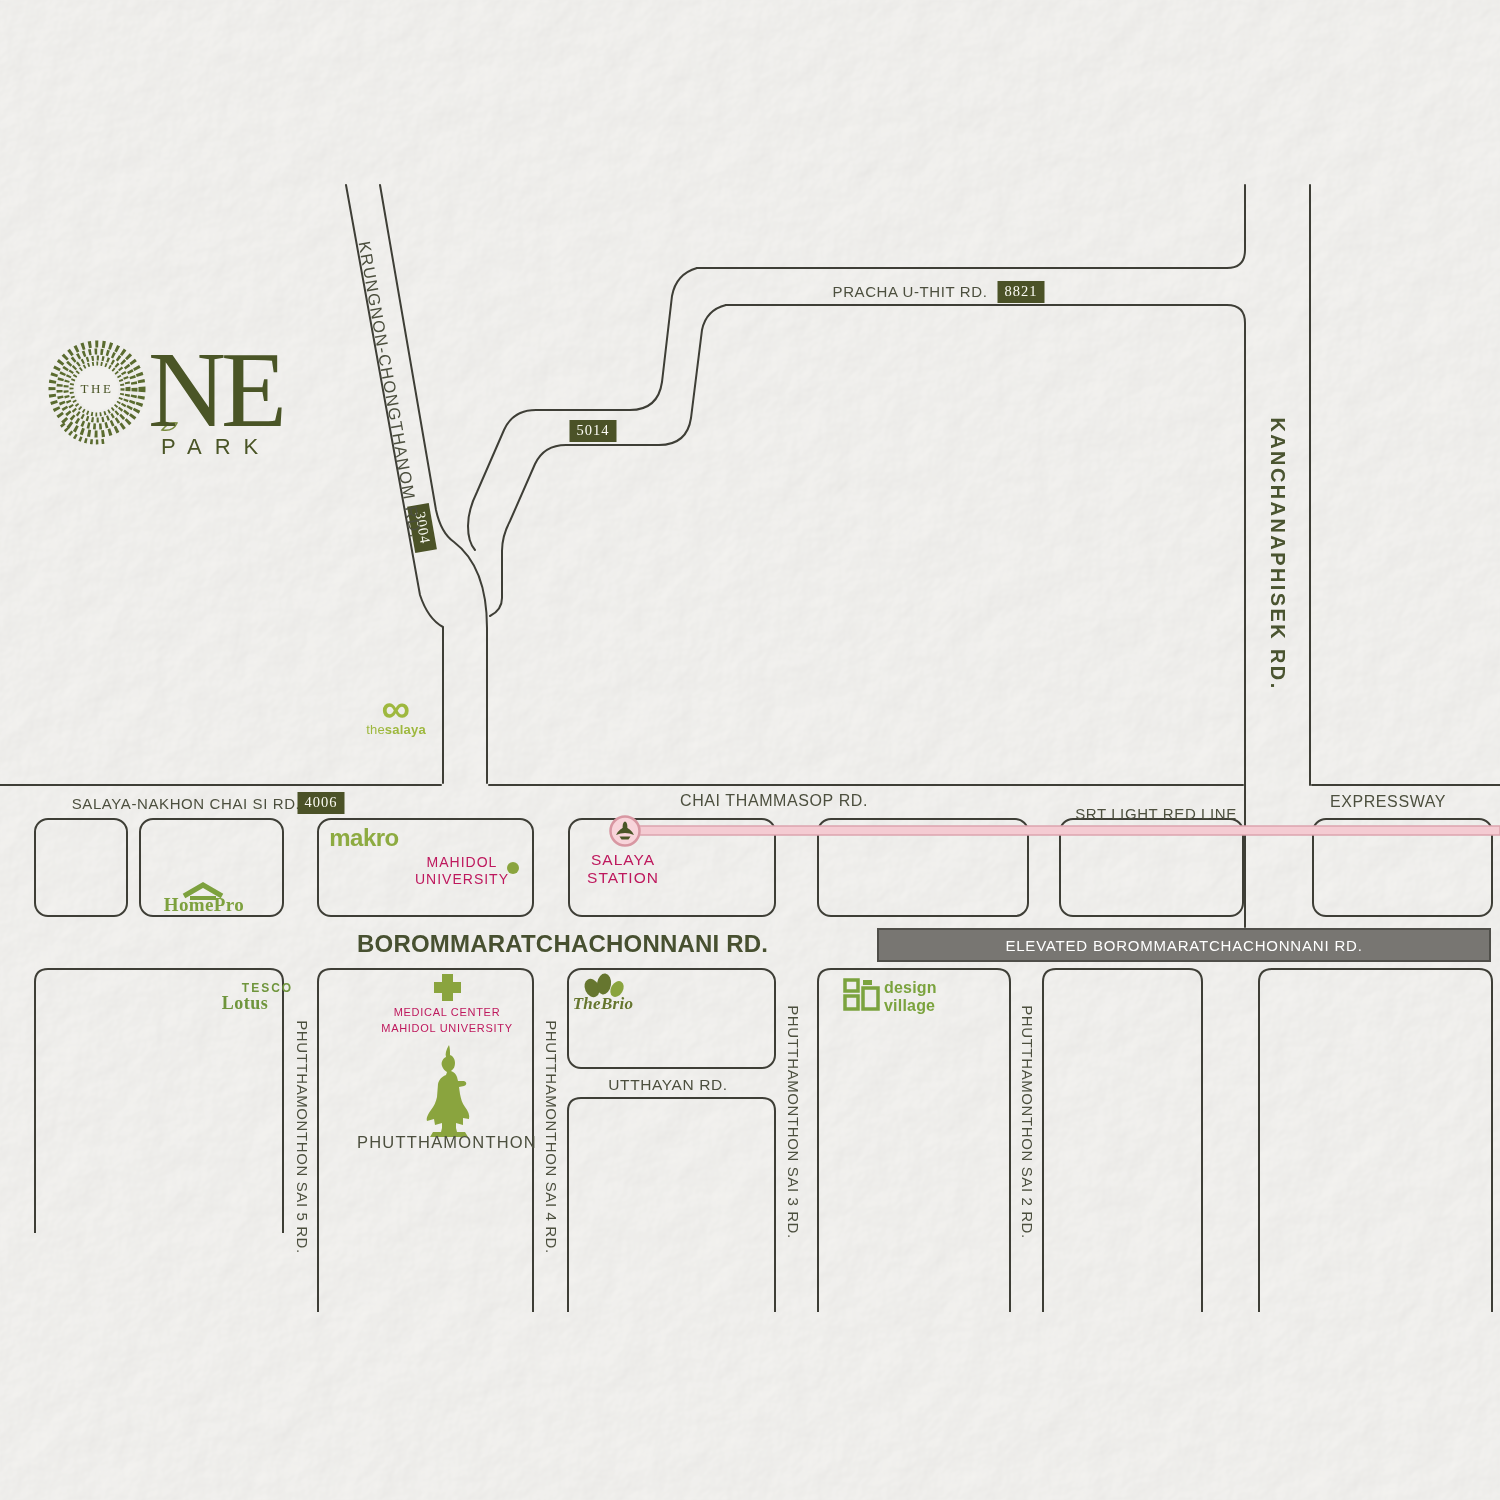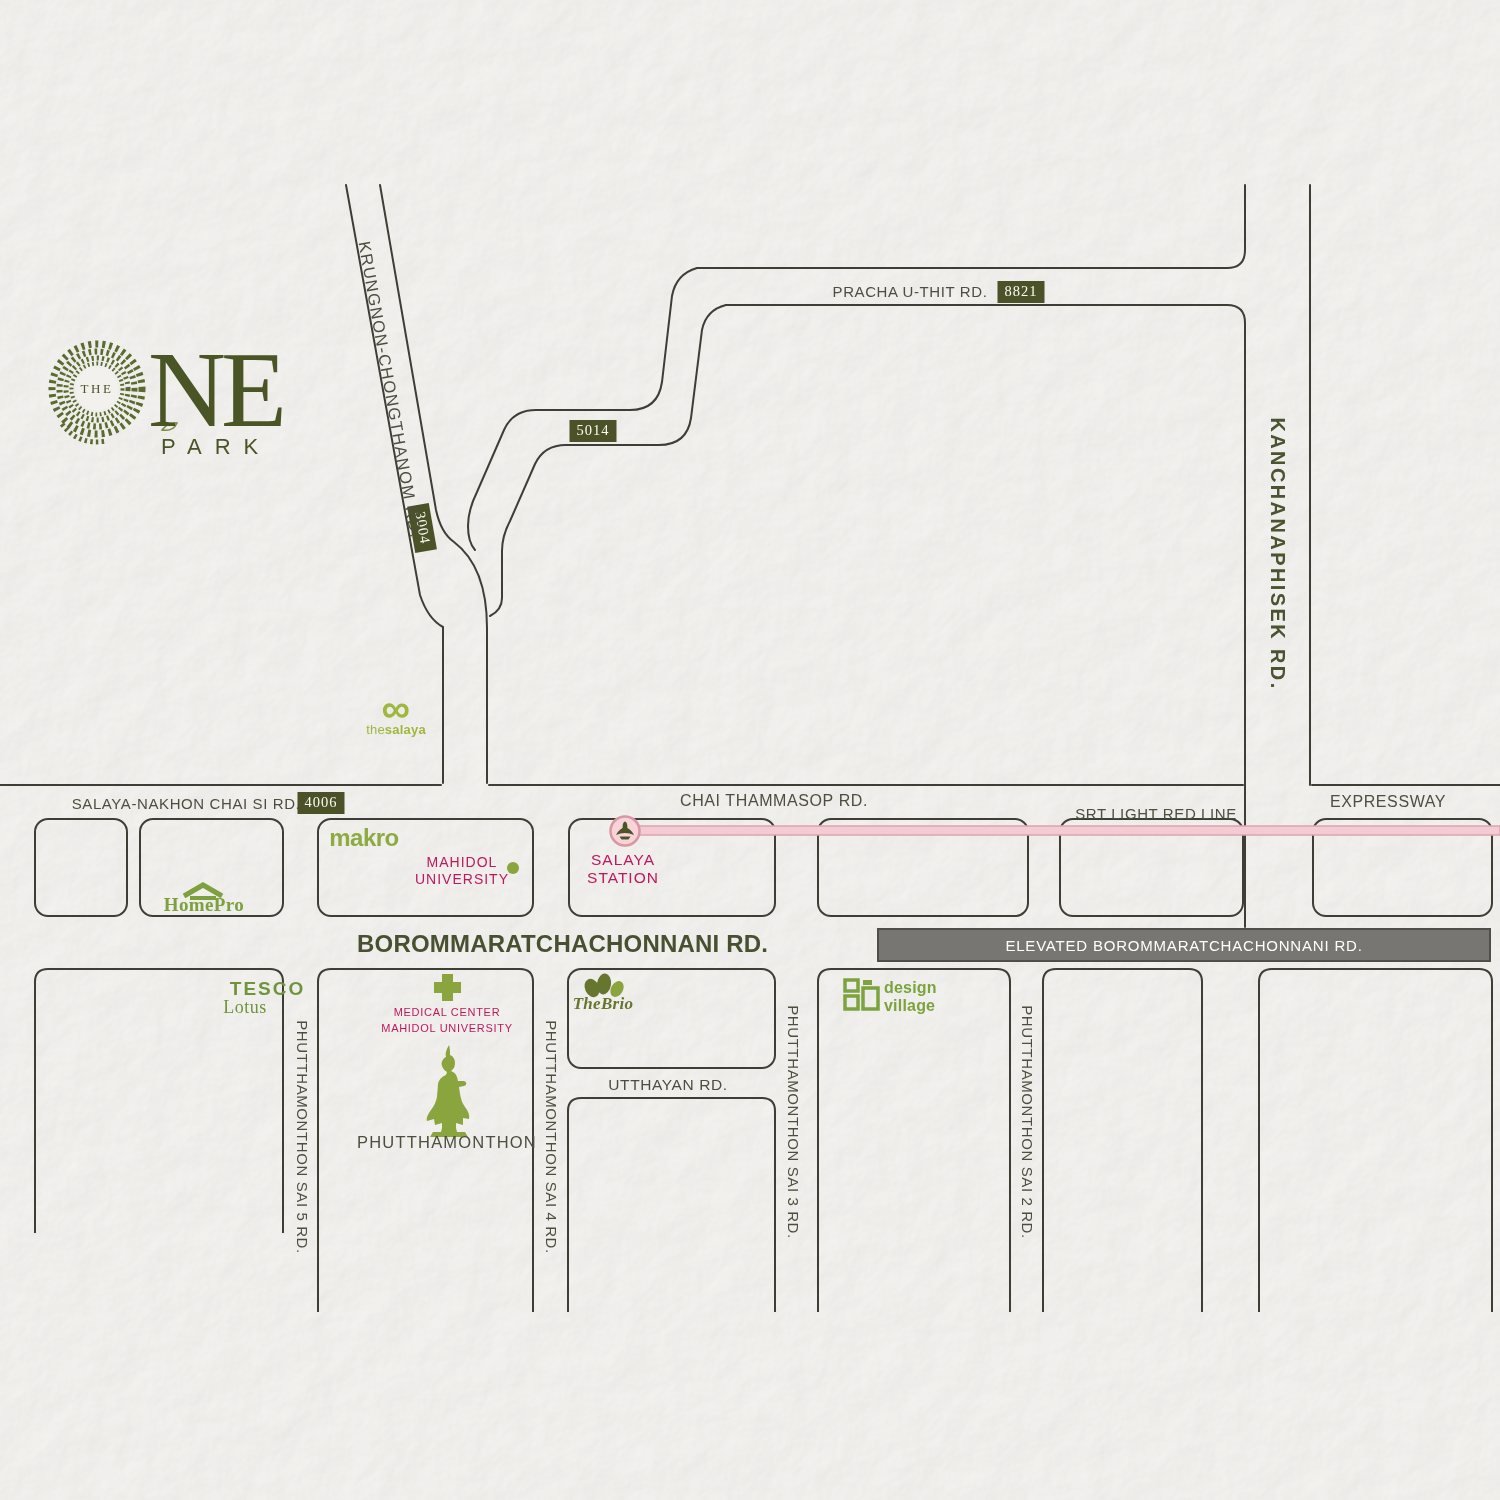--- a/index.html
+++ b/index.html
@@ -49,23 +49,23 @@
   #lm-salaya .name{font-size:13px;letter-spacing:.2px;}
   #lm-salaya .thin{font-weight:400;}
   #lm-salaya .bold{font-weight:700;}
   #lm-makro{left:364px;top:838px;font-size:24px;font-weight:700;color:#8dab41;
             letter-spacing:-.5px;}
   #lm-mahidol{left:462px;top:871px;font-size:14px;letter-spacing:1px;line-height:1.2;}
   #lm-homepro{left:204px;top:905px;font-family:Liberation Serif, serif;
               font-weight:700;font-size:19px;color:#7da13e;letter-spacing:.4px;}
   #lm-station{left:623px;top:869px;font-size:15.5px;letter-spacing:1px;line-height:1.18;}
   #lm-tesco{left:245px;top:997px;text-align:center;color:#6f953c;line-height:1;}
-  #lm-tesco .t1{font-size:19px;font-weight:700;letter-spacing:2px;display:block;margin-left:45px;}
+  #lm-tesco .t1{font-size:12px;font-weight:700;letter-spacing:2px;display:block;margin-left:45px;}
   #lm-tesco .dash{width:50px;border-bottom:2px dashed #6f953c;margin:1px auto 2px;}
-  #lm-tesco .t2{font-family:"Liberation Serif",serif;font-weight:400;font-size:18px;
+  #lm-tesco .t2{font-family:"Liberation Serif",serif;font-weight:700;font-size:18px;
                 display:block;letter-spacing:.5px;}
   #lm-medical{left:447px;top:1021px;font-size:11px;letter-spacing:.7px;line-height:1.45;}
   #lm-phutt{left:447px;top:1142px;font-size:16.5px;letter-spacing:1.2px;}
   #lm-brio{left:603px;top:1004px;font-family:"Liberation Serif",serif;font-style:italic;
            font-weight:700;font-size:17px;color:#66762f;letter-spacing:.3px;}
   #lm-design{left:884px;top:997px;transform:translate(0,-50%);font-size:16px;
              font-weight:700;color:#7ba33e;line-height:1.12;letter-spacing:.2px;}
   #lm-design span{display:block;text-align:left;}
 
   

